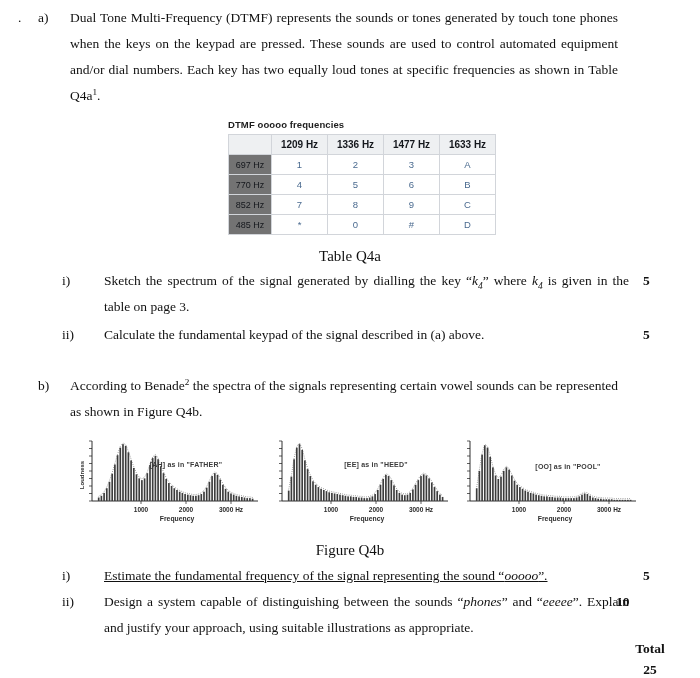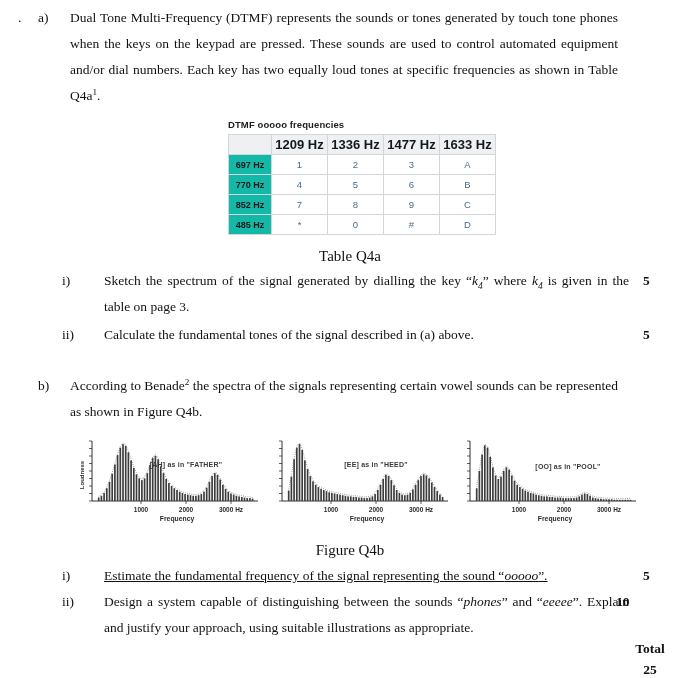--- a/index.html
+++ b/index.html
@@ -92,30 +92,30 @@
     height: 19px;
     text-align: center;
     vertical-align: middle;
     padding: 0;
     font-weight: normal;
   }
   table.dtmf th.colhead {
     background: #eef0f2;
     color: #14171c;
     font-weight: bold;
-    font-size: 13px;
+    font-size: 10px;
   }
   table.dtmf th.corner {
     background: #eef0f2;
     width: 42px;
   }
   table.dtmf th.rowhead {
-    background: #14b8a6;
+    background: #737373;
     color: #14171c;
-    font-weight: bold;
+    font-weight: normal;
     width: 42px;
     font-size: 9px;
   }
   table.dtmf td.cell {
     color: #4a6a8f;
     background: #ffffff;
     font-size: 9.5px;
   }
 
   .caption {
@@ -235,21 +235,21 @@
   <div class="q-row" style="left:62px; top:268px; width:575px;">
     <div class="q-marker sub">i)</div>
     <div class="q-body" style="width:525px;">
       <span>Sketch the spectrum of the signal generated by dialling the key “</span><span class="mathvar"><span>k</span><sub>4</sub></span><span>” where </span><span class="mathvar"><span>k</span><sub>4</sub></span><span> is given in the table on page 3.</span>
     </div>
   </div>
   <div class="marks" style="left:643px; top:268px;">5</div>
 
   <div class="q-row" style="left:62px; top:322px; width:575px;">
     <div class="q-marker sub">ii)</div>
-    <div class="q-body" style="width:525px;">Calculate the fundamental tones of the signal described in (a) above.</div>
+    <div class="q-body" style="width:525px;">Calculate the fundamental keypad of the signal described in (a) above.</div>
   </div>
   <div class="marks" style="left:643px; top:322px;">5</div>
 
   <div class="q-row" style="left:38px; top:373px; width:600px;">
     <div class="q-marker">b)</div>
     <div class="q-body" style="width:548px;">
       <span>According to Benade</span><sup>2</sup><span> the spectra of the signals representing certain vowel sounds can be represented as shown in Figure Q4b.</span>
     </div>
   </div>
 

